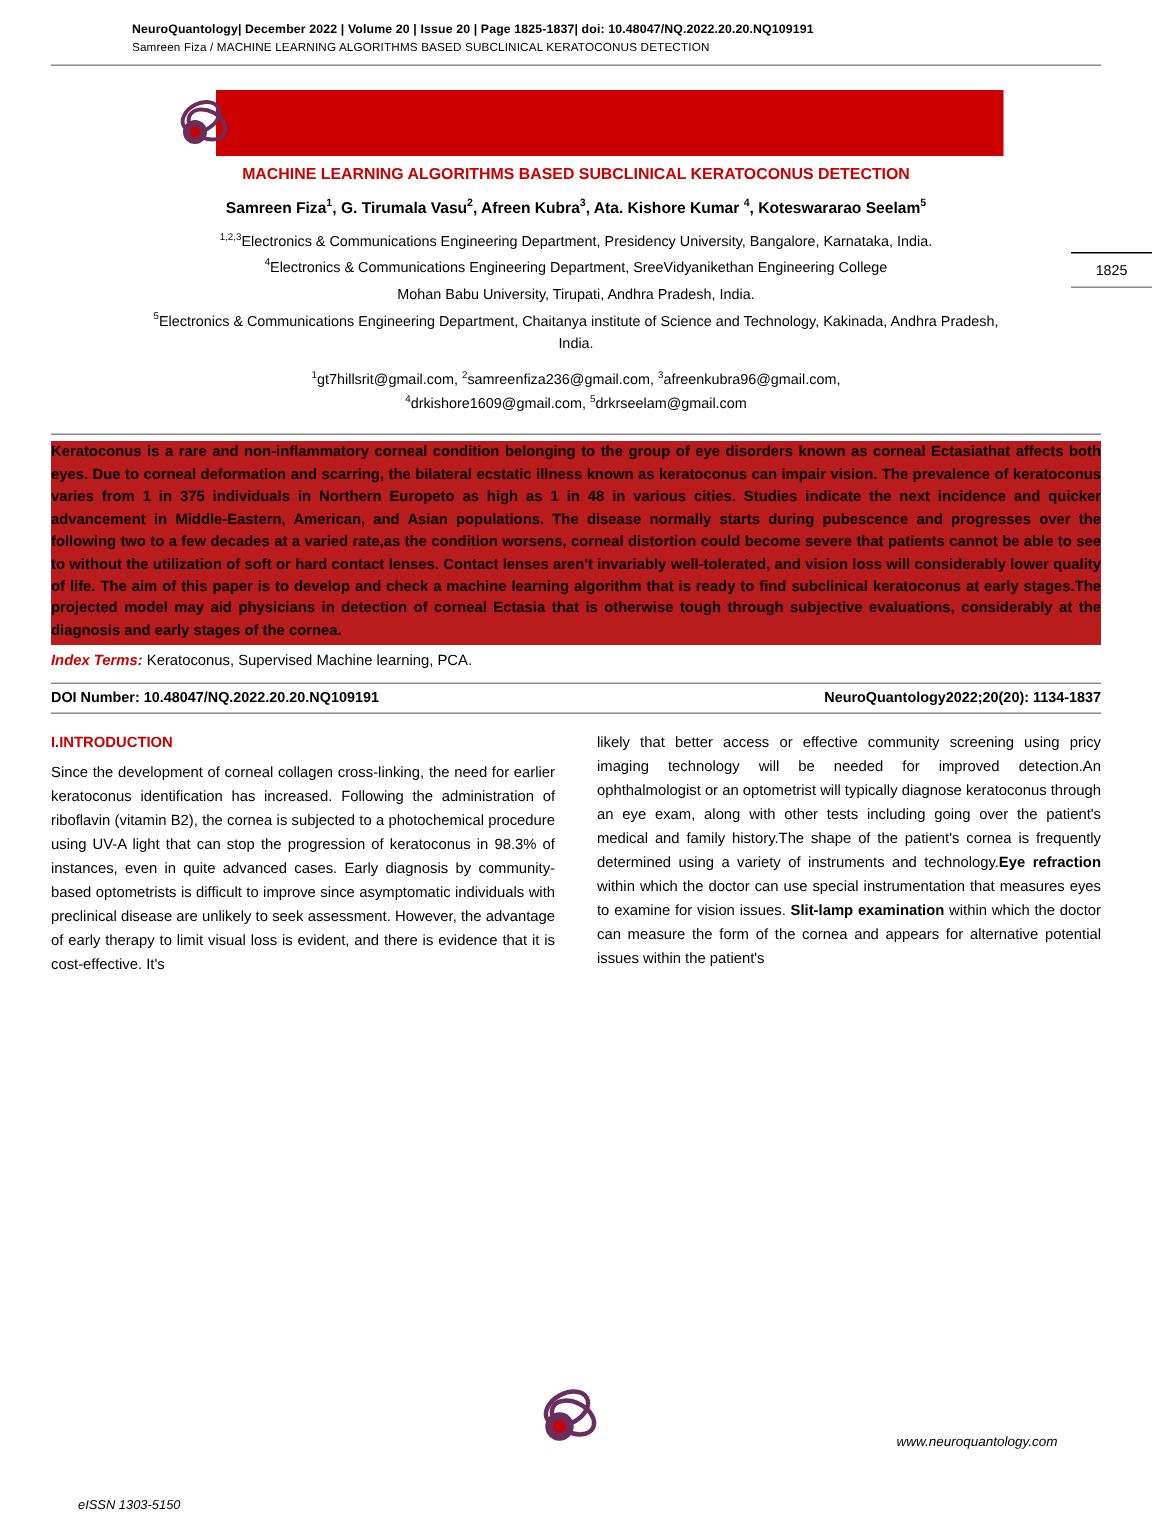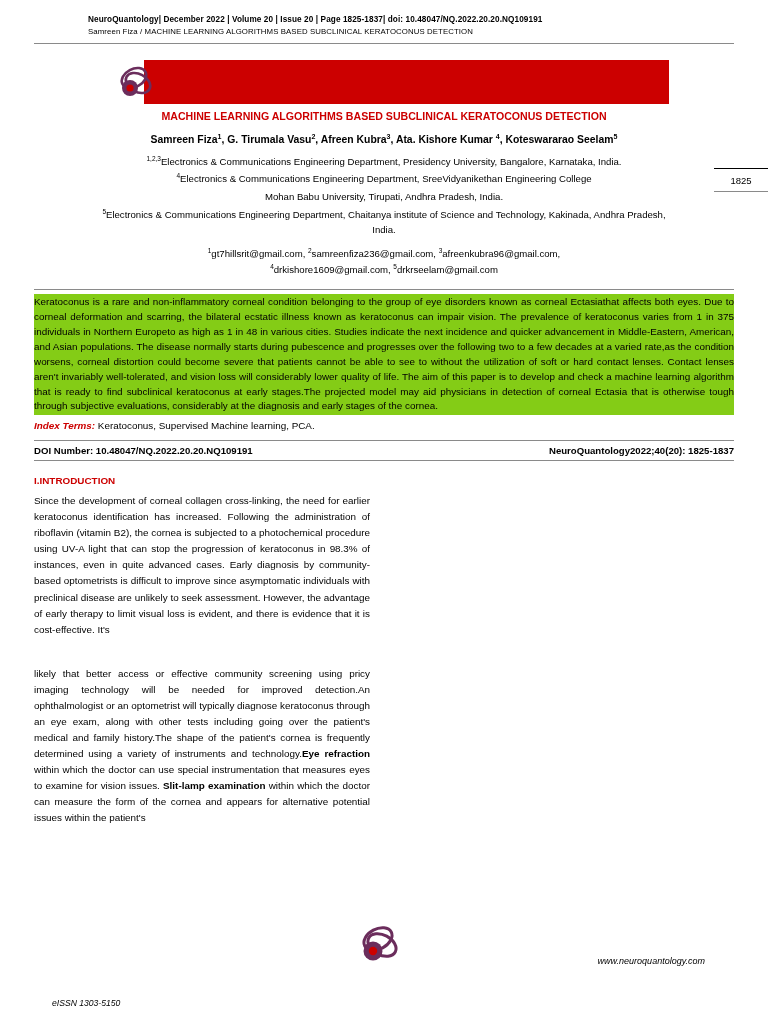--- a/index.html
+++ b/index.html
@@ -111,22 +111,23 @@
     margin-top: 6px;
     font-size: 10px;
     font-weight: bold;
     color: #cc0000;
   }
   .abstract {
     margin-top: 4px;
     font-size: 9.9px;
     line-height: 1.5;
     text-align: justify;
-    background: #84cc16;
+    background: #b91c1c;
     padding: 1px 0;
+    font-weight: bold;
   }
   .indexterms {
     margin-top: 4px;
     font-size: 9.9px;
     line-height: 1.5;
     text-align: justify;
   }
   .indexterms .it-label {
     color: #cc0000;
     font-weight: bold;
@@ -147,21 +148,20 @@
   .rule-doi-bot {
     margin: 0;
     border: 0;
     border-top: 1px solid #8a8a8a;
   }
   
   .cols {
     margin-top: 12px;
     display: flex;
     gap: 28px;
-    flex-direction: column;
   }
   .col {
     width: 336px;
     font-size: 9.9px;
     line-height: 1.62;
     text-align: justify;
   }
   .sec-head {
     font-size: 9.9px;
     font-weight: bold;
@@ -253,21 +253,21 @@
 
   <div class="abstract">Keratoconus is a rare and non-inflammatory corneal condition belonging to the group of eye disorders known as corneal Ectasiathat affects both eyes. Due to corneal deformation and scarring, the bilateral ecstatic illness known as keratoconus can impair vision. The prevalence of keratoconus varies from 1 in 375 individuals in Northern Europeto as high as 1 in 48 in various cities. Studies indicate the next incidence and quicker advancement in Middle-Eastern, American, and Asian populations. The disease normally starts during pubescence and progresses over the following two to a few decades at a varied rate,as the condition worsens, corneal distortion could become severe that patients cannot be able to see to without the utilization of soft or hard contact lenses. Contact lenses aren't invariably well-tolerated, and vision loss will considerably lower quality of life. The aim of this paper is to develop and check a machine learning algorithm that is ready to find subclinical keratoconus at early stages.The projected model may aid physicians in detection of corneal Ectasia that is otherwise tough through subjective evaluations, considerably at the diagnosis and early stages of the cornea.</div>
 
   <div class="indexterms">
     <span class="it-label">Index Terms:</span><span> Keratoconus, Supervised Machine learning, PCA.</span>
   </div>
 
   <hr class="rule-doi-top">
   <div class="doi-row">
     <span>DOI Number: 10.48047/NQ.2022.20.20.NQ109191</span>
-    <span>NeuroQuantology2022;40(20): 1825-1837</span>
+    <span>NeuroQuantology2022;20(20): 1134-1837</span>
   </div>
   <hr class="rule-doi-bot">
 
   <div class="cols">
     <div class="col">
       <div class="sec-head">I.INTRODUCTION</div>
       <p>Since the development of corneal collagen cross-linking, the need for earlier keratoconus identification has increased. Following the administration of riboflavin (vitamin B2), the cornea is subjected to a photochemical procedure using UV-A light that can stop the progression of keratoconus in 98.3% of instances, even in quite advanced cases. Early diagnosis by community-based optometrists is difficult to improve since asymptomatic individuals with preclinical disease are unlikely to seek assessment. However, the advantage of early therapy to limit visual loss is evident, and there is evidence that it is cost-effective. It's</p>
     </div>
     <div class="col">
       <p><span>likely that better access or effective community screening using pricy imaging technology will be needed for improved detection.An ophthalmologist or an optometrist will typically diagnose keratoconus through an eye exam, along with other tests including going over the patient's medical and family history.The shape of the patient's cornea is frequently determined using a variety of instruments and technology.</span><span class="b">Eye refraction</span><span> within which the doctor can use special instrumentation that measures eyes to examine for vision issues. </span><span class="b">Slit-lamp examination</span><span> within which the doctor can measure the form of the cornea and appears for alternative potential issues within the patient's</span></p>

